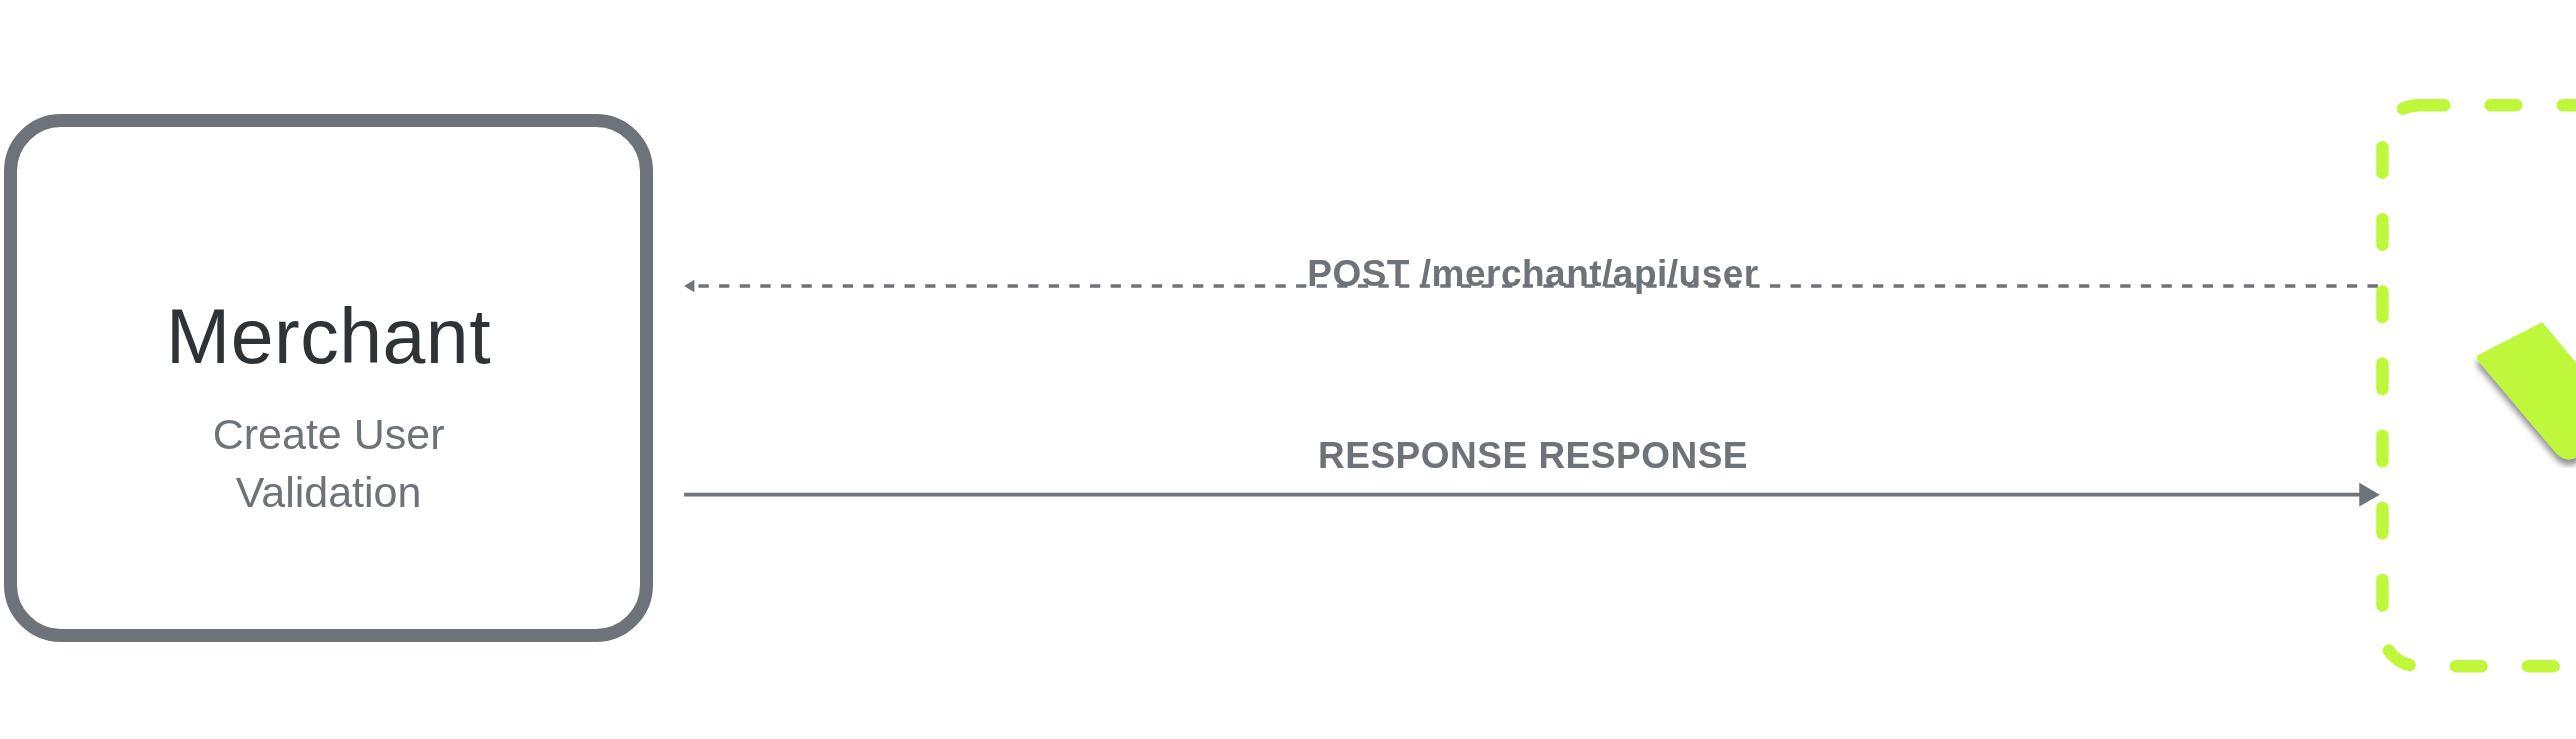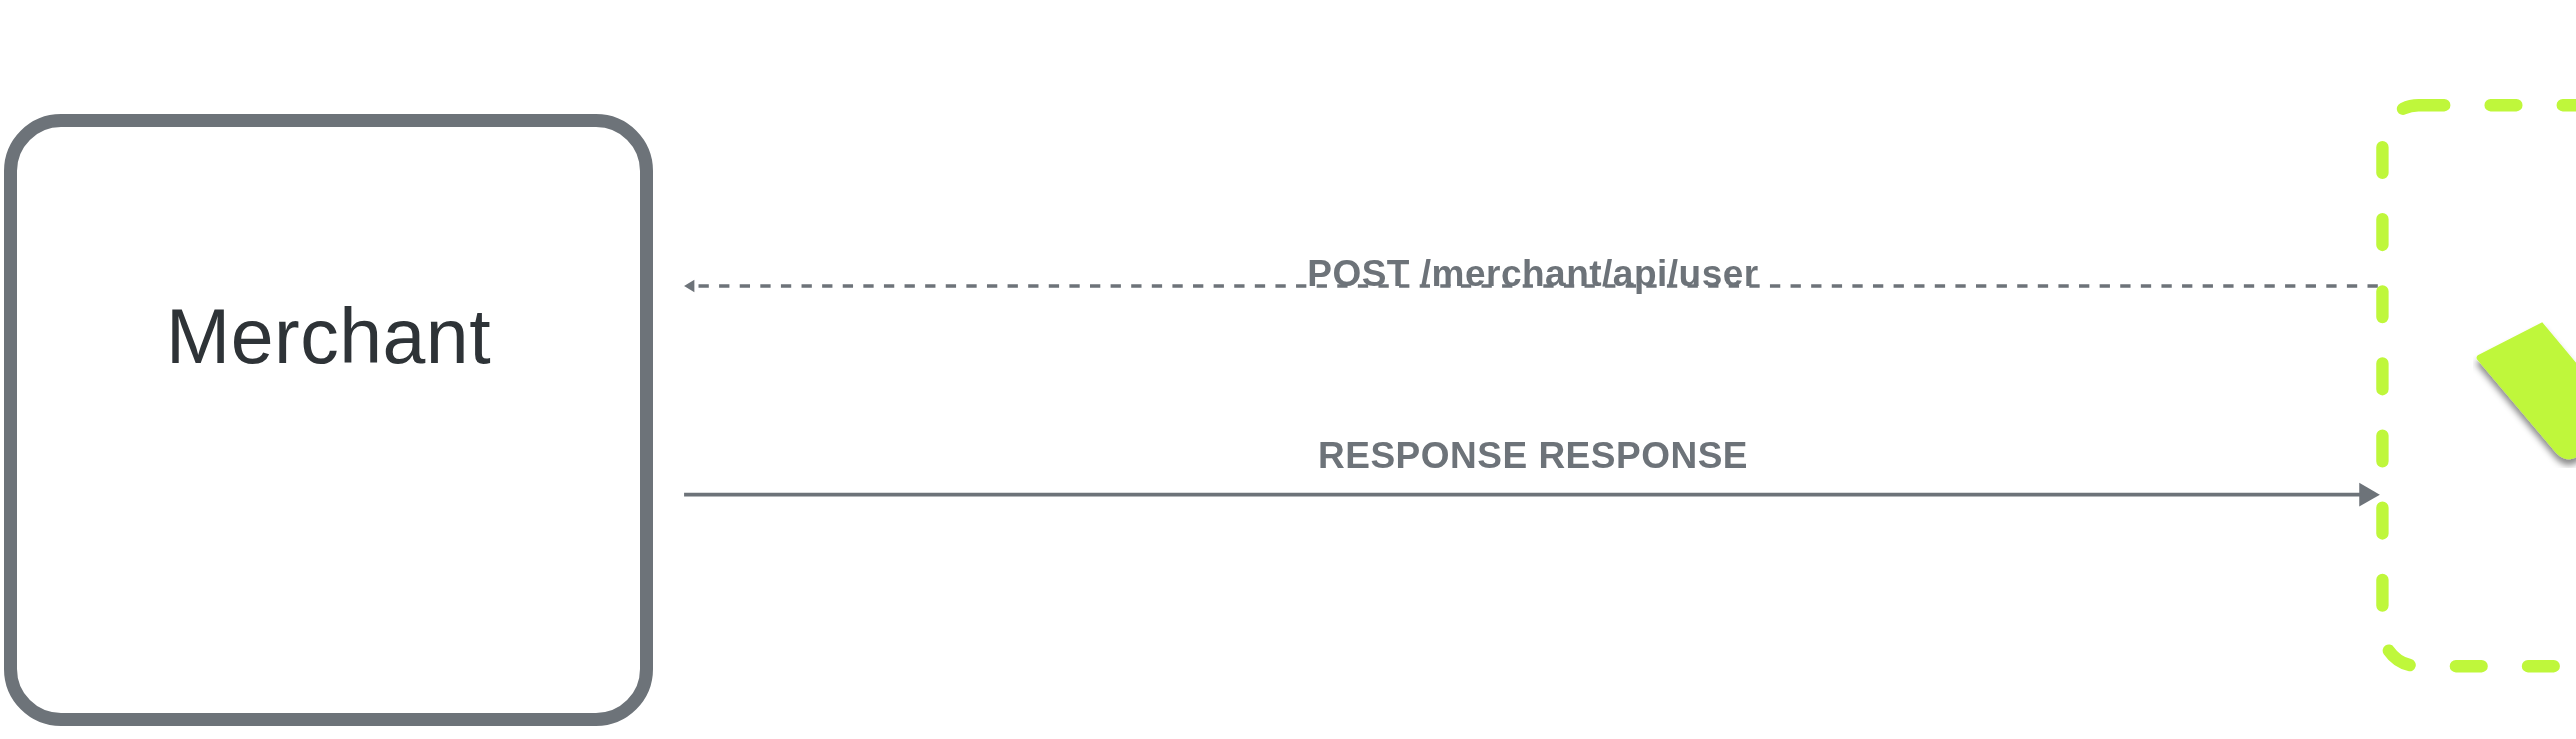--- a/index.html
+++ b/index.html
@@ -1,19 +1,19 @@
 <!DOCTYPE html>
 <html style="font-size:8.2px"><head>
 <meta charset="utf-8">
 <style>
   html, body { margin:0; padding:0; background:#ffffff; }
   body { width:3066px; height:740px; position:relative; overflow:hidden;
          font-family:"Liberation Sans", "DejaVu Sans", sans-serif; }
   .merchant-box {
-    position:absolute; left:4.1px; top:114px; width:649px; height:612px;
+    position:absolute; left:4.1px; top:114px; width:649px; height:528px;
     border:13.4px solid #6d7379; border-radius:57px; box-sizing:border-box; background:#fff;
   }
   .merchant-title {
     position:absolute; left:0; right:0; top:165px; text-align:center;
     font-size:77px; color:#2e3337; font-weight:400; letter-spacing:0.5px;
   }
   .merchant-sub {
     position:absolute; left:0; right:0; top:278px; text-align:center;
     font-size:43px; line-height:58px; color:#6d7379;
   }
@@ -33,20 +33,24 @@
   <polygon points="1328,555 1348,543 1348,567" fill="#6d7379"></polygon>
 
   <line x1="1328" y1="960" x2="4590" y2="960" stroke="#6d7379" stroke-width="7"></line>
   <polygon points="4620,960 4580,937 4580,983" fill="#6d7379"></polygon>
 
   <rect x="4625" y="204" width="1297" height="1089" rx="70" ry="70" fill="none" stroke="#bff73b" stroke-width="24" stroke-linecap="round" stroke-dasharray="50 90"></rect>
 </svg>
 
 <div class="merchant-box">
   <div class="merchant-title">Merchant</div>
+  <div class="merchant-sub">
+    <div>Create User</div>
+    <div>Validation</div>
+  </div>
 </div>
 
 <div class="label" style="left:1185px; top:225px; width:696px;margin-top:28px;">POST /merchant/api/user</div>
 <div class="label" style="left:1185px; top:435px; width:696px;">RESPONSE RESPONSE</div>
 
 <svg class="vpag-logo" width="206" height="149" viewBox="0 0 400 290">
   <defs>
     <filter id="sh" x="-20%" y="-20%" width="140%" height="160%">
       <feDropShadow dx="0" dy="14" stdDeviation="8" flood-color="#000" flood-opacity="0.45"></feDropShadow>
     </filter>

